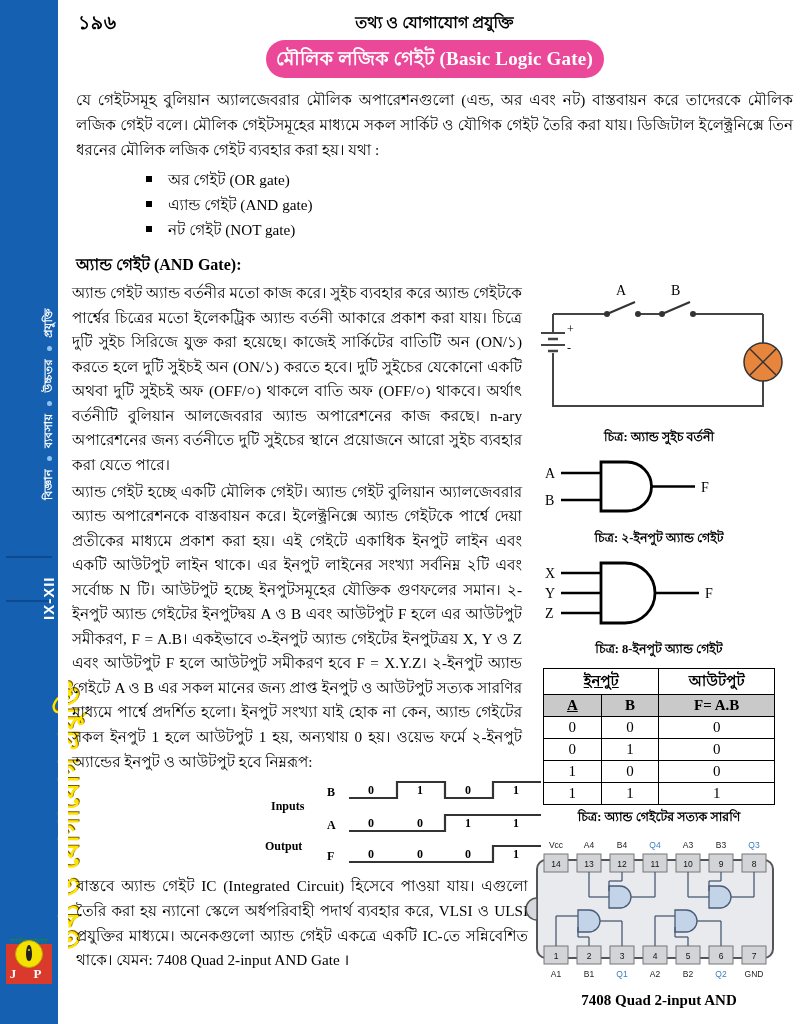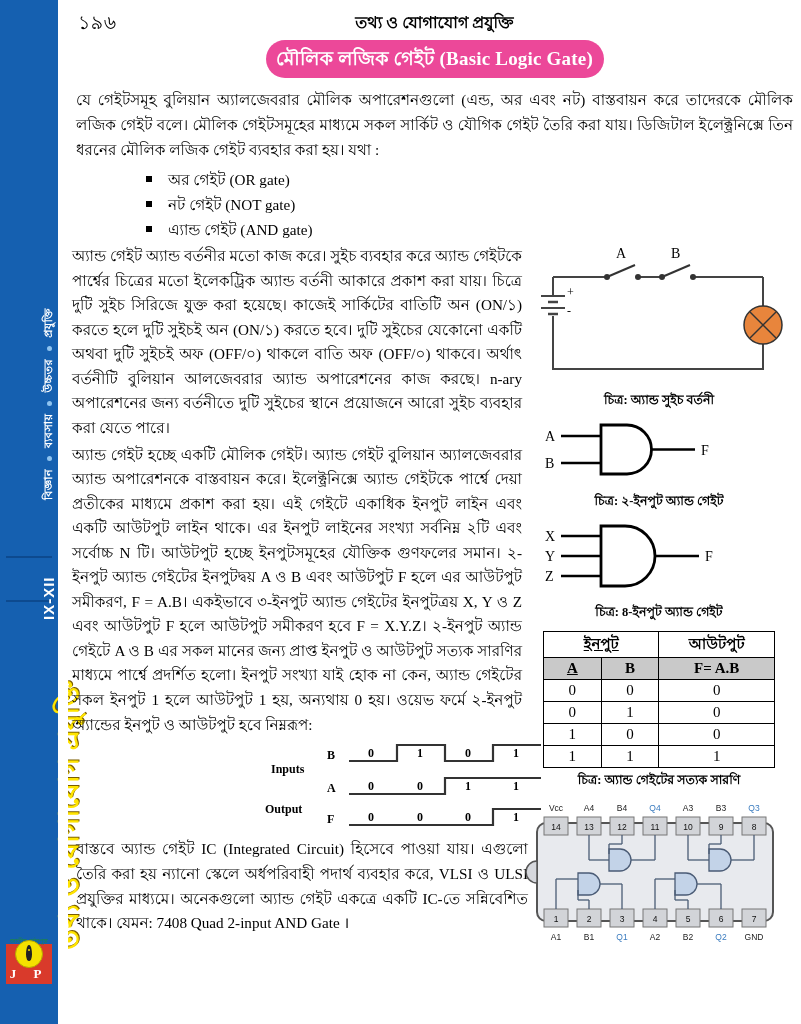--- a/index.html
+++ b/index.html
@@ -96,21 +96,21 @@
   }
 
   
   #page {
     position:absolute; left:68px; top:0; width:733px; height:1024px;
   }
 
   #hdr { position:relative; height:38px; }
   #page-num {
     position:absolute; left:10px; top:8px;
-    font-size:19px; font-weight:400; letter-spacing:.5px;
+    font-size:19px; font-weight:700; letter-spacing:.5px;
   }
   #hdr-title {
     position:absolute; left:0; right:0; top:10px; text-align:center;
     font-size:16px; font-weight:600;
   }
 
   #title-pill {
     margin: 2px auto 0 auto;
     width: 338px; height:38px; line-height:38px;
     background:#ec4899; color:#fff; border-radius:19px;
@@ -221,24 +221,25 @@
     <div id="page-num">১৯৬</div>
     <div id="hdr-title">তথ্য ও যোগাযোগ প্রযুক্তি</div>
   </div>
 
   <div id="title-pill">মৌলিক লজিক গেইট (Basic Logic Gate)</div>
 
   <div id="intro" class="body-text">যে গেইটসমূহ বুলিয়ান অ্যালজেবরার মৌলিক অপারেশনগুলো (এন্ড, অর এবং নট) বাস্তবায়ন করে তাদেরকে মৌলিক লজিক গেইট বলে। মৌলিক গেইটসমূহের মাধ্যমে সকল সার্কিট ও যৌগিক গেইট তৈরি করা যায়। ডিজিটাল ইলেক্ট্রনিক্সে তিন ধরনের মৌলিক লজিক গেইট ব্যবহার করা হয়। যথা :</div>
 
   <ul id="gate-list">
     <li>অর গেইট (OR gate)</li>
+    <li>এ্যান্ড গেইট (AND gate)</li>
     <li>নট গেইট (NOT gate)</li>
-    <li>এ্যান্ড গেইট (AND gate)</li>
   </ul>
 
+  <div id="and-head">অ্যান্ড গেইট (AND Gate):</div>
 
   <div id="cols">
 
     <div id="left-col">
       <p>অ্যান্ড গেইট অ্যান্ড বর্তনীর মতো কাজ করে। সুইচ ব্যবহার করে অ্যান্ড গেইটকে পার্শ্বের চিত্রের মতো ইলেকট্রিক অ্যান্ড বর্তনী আকারে প্রকাশ করা যায়। চিত্রে দুটি সুইচ সিরিজে যুক্ত করা হয়েছে। কাজেই সার্কিটের বাতিটি অন (ON/১) করতে হলে দুটি সুইচই অন (ON/১) করতে হবে। দুটি সুইচের যেকোনো একটি অথবা দুটি সুইচই অফ (OFF/০) থাকলে বাতি অফ (OFF/০) থাকবে। অর্থাৎ বর্তনীটি বুলিয়ান আলজেবরার অ্যান্ড অপারেশনের কাজ করছে। n-ary অপারেশনের জন্য বর্তনীতে দুটি সুইচের স্থানে প্রয়োজনে আরো সুইচ ব্যবহার করা যেতে পারে।</p>
       <p>অ্যান্ড গেইট হচ্ছে একটি মৌলিক গেইট। অ্যান্ড গেইট বুলিয়ান অ্যালজেবরার অ্যান্ড অপারেশনকে বাস্তবায়ন করে। ইলেক্ট্রনিক্সে অ্যান্ড গেইটকে পার্শ্বে দেয়া প্রতীকের মাধ্যমে প্রকাশ করা হয়। এই গেইটে একাধিক ইনপুট লাইন এবং একটি আউটপুট লাইন থাকে। এর ইনপুট লাইনের সংখ্যা সর্বনিম্ন ২টি এবং সর্বোচ্চ N টি। আউটপুট হচ্ছে ইনপুটসমূহের যৌক্তিক গুণফলের সমান। ২-ইনপুট অ্যান্ড গেইটের ইনপুটদ্বয় A ও B এবং আউটপুট F হলে এর আউটপুট সমীকরণ, F = A.B। একইভাবে ৩-ইনপুট অ্যান্ড গেইটের ইনপুটত্রয় X, Y ও Z এবং আউটপুট F হলে আউটপুট সমীকরণ হবে F = X.Y.Z। ২-ইনপুট অ্যান্ড গেইটে A ও B এর সকল মানের জন্য প্রাপ্ত ইনপুট ও আউটপুট সত্যক সারণির মাধ্যমে পার্শ্বে প্রদর্শিত হলো। ইনপুট সংখ্যা যাই হোক না কেন, অ্যান্ড গেইটের সকল ইনপুট 1 হলে আউটপুট 1 হয়, অন্যথায় 0 হয়। ওয়েভ ফর্মে ২-ইনপুট অ্যান্ডের ইনপুট ও আউটপুট হবে নিম্নরূপ:</p>
     </div>
 
     <div id="right-col">
 
@@ -442,20 +443,21 @@
             <path d="M152,74 L152,96 L163,96 A11,11 0 0 0 163,74 Z" fill="#c3d3e8"></path>
             <line x1="132" y1="110" x2="132" y2="80"></line>
               <line x1="132" y1="80" x2="152" y2="80"></line>
             <line x1="165" y1="110" x2="165" y2="101"></line>
               <line x1="165" y1="101" x2="152" y2="101"></line>
             <line x1="152" y1="101" x2="152" y2="91"></line>
             <line x1="174" y1="85" x2="198" y2="85"></line>
               <line x1="198" y1="85" x2="198" y2="110"></line>
           </g>
         </svg>
+        <div id="ic-caption">7408 Quad 2-input AND</div>
       </div>
 
     </div>
   </div>
 
   <div id="wave-wrap">
     <svg width="340" height="86" viewBox="0 0 340 86">
 
       <text x="6" y="30" font-size="12" font-weight="bold" font-family="Liberation Serif, serif">Inputs</text>
       <text x="0" y="70" font-size="12" font-weight="bold" font-family="Liberation Serif, serif">Output</text>

